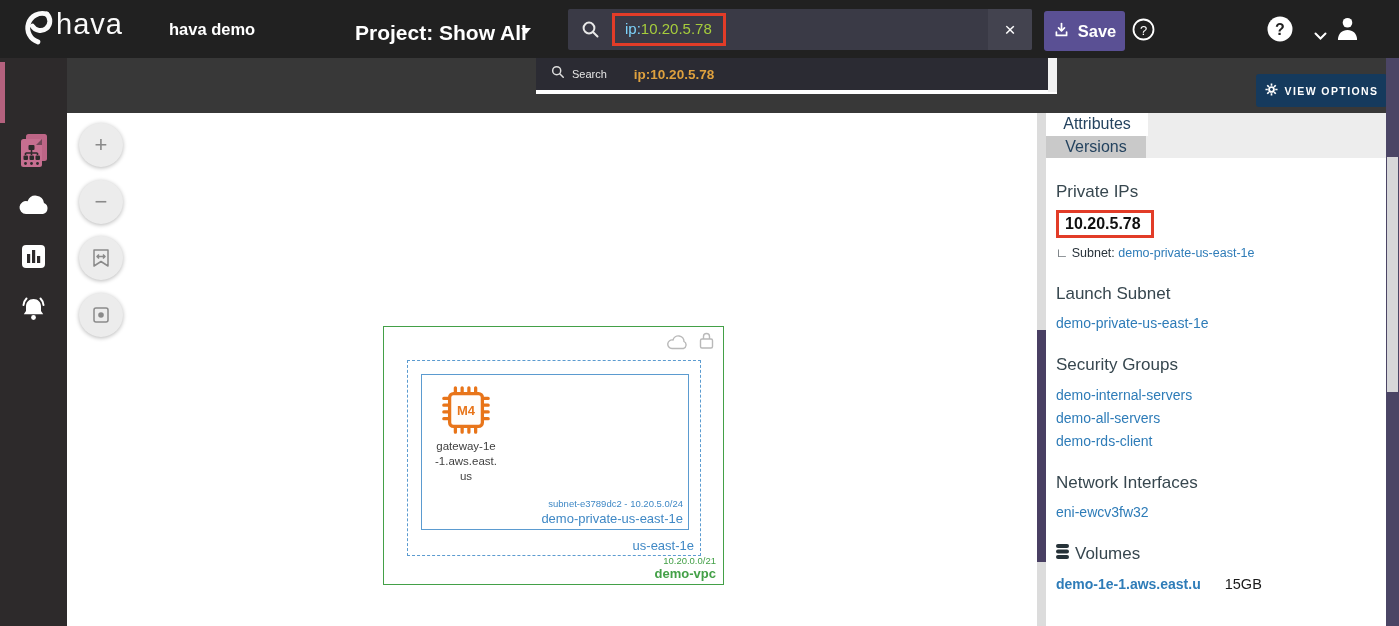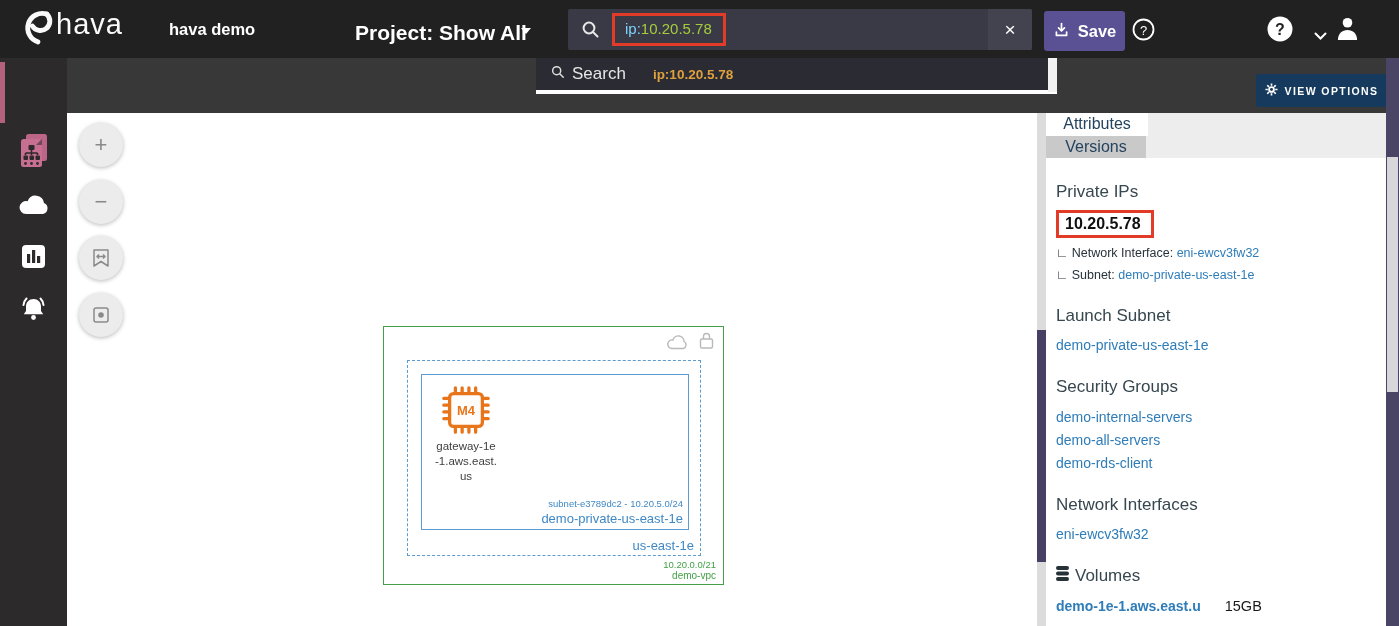--- a/index.html
+++ b/index.html
@@ -56,42 +56,42 @@
   #canvas { position:absolute; left:67px; top:113px; width:970px; height:513px; background:#fff; }
   .zoom-btn { position:absolute; left:12px; width:44px; height:44px; border-radius:50%;
     background:#ececec; box-shadow:0 1px 4px rgba(0,0,0,.28); display:flex;
     align-items:center; justify-content:center; color:#8a8a8a; font-size:22px; cursor:pointer; }
 
   
   #vpc-box { position:absolute; left:316px; top:213px; width:341px; height:259px;
     border:1.5px solid #43a047; background:#fff; }
   #vpc-labels { position:absolute; right:7px; bottom:3px; text-align:right; color:#43a047; }
   #vpc-cidr { font-size:9.5px; }
-  #vpc-name { font-size:10px; }
+  #vpc-name { font-size:13px;font-weight:bold; }
   #az-box { position:absolute; left:23px; top:33px; width:294px; height:196px;
     border:1.5px dashed #5b9bd0; }
   #az-label { position:absolute; right:6px; bottom:2px; font-size:13px; color:#3f88c5; }
   #subnet-box { position:absolute; left:13px; top:13px; width:268px; height:156px;
     border:1.5px solid #5b9bd0; background:#fff; }
   #subnet-labels { position:absolute; right:5px; bottom:3px; text-align:right; color:#3f88c5; }
   #subnet-cidr { font-size:9.5px; margin-bottom:2px; }
   #subnet-name { font-size:13px; }
   #instance { position:absolute; left:8px; top:8px; width:72px; cursor:pointer; }
   #m4-wrap { position:relative; width:54px; height:54px; margin:0 auto; }
   #m4-label { position:absolute; left:0; top:0; width:54px; height:54px; display:flex;
     align-items:center; justify-content:center; color:#e8751a; font-weight:700; font-size:13px; }
   #instance-name { margin-top:2px; text-align:center; font-size:11.5px; line-height:1.3;
     color:#3f3f3f; }
 
   
   #search-dropdown { position:absolute; left:536px; top:58px; width:521px; height:36px;
     z-index:40; background:#fff; }
   #dropdown-row { position:absolute; left:0; top:0; width:521px; height:32px;
     background:#2b2b33; display:flex; align-items:center; padding-left:15px; cursor:pointer; }
-  #dropdown-label { color:#e6e6e6; font-size:17px; margin-left:7px; }
+  #dropdown-label { color:#e6e6e6; font-size:11px; margin-left:7px; }
   #dropdown-suggestion { color:#dfa13e; font-size:13.5px; font-weight:700; margin-left:27px; }
   #dropdown-scrollbar { position:absolute; right:0; top:0; width:9px; height:34px; background:#f2f2f2; }
 
   
   #right-panel { position:absolute; left:1037px; top:113px; width:349px; height:513px; background:#fff; }
   #panel-scroll-track { position:absolute; left:0; top:0; width:9px; height:513px; background:#dcdcdc; }
   #panel-scroll-thumb { position:absolute; left:0; top:217px; width:9px; height:232px; background:#493f63; }
   #panel-body { position:absolute; left:9px; top:0; width:340px; height:513px; background:#fff; }
   #tabbar { display:flex; height:45px; background:#ededed;flex-direction:column; }
   .tab { height:45px; display:flex; align-items:center; justify-content:center;
@@ -324,21 +324,20 @@
     <div id="panel-scroll-thumb"></div>
   </div>
   <div id="panel-body">
     <div id="tabbar">
       <div id="tab-attributes" class="tab">Attributes</div>
       <div id="tab-versions" class="tab">Versions</div>
     </div>
     <div id="panel-content">
       <div class="panel-heading">Private IPs</div>
       <div id="ip-value">10.20.5.78</div>
-      <div class="sub-row"><span>∟ Network Interface: </span><a class="lnk">eni-ewcv3fw32</a></div>
       <div class="sub-row"><span>∟ Subnet: </span><a class="lnk">demo-private-us-east-1e</a></div>
 
       <div class="panel-heading">Launch Subnet</div>
       <a class="lnk panel-link">demo-private-us-east-1e</a>
 
       <div class="panel-heading">Security Groups</div>
       <a class="lnk panel-link" style="margin-top:12px;">demo-internal-servers</a>
       <a class="lnk panel-link" style="margin-top:7px;">demo-all-servers</a>
       <a class="lnk panel-link" style="margin-top:7px;">demo-rds-client</a>
 

